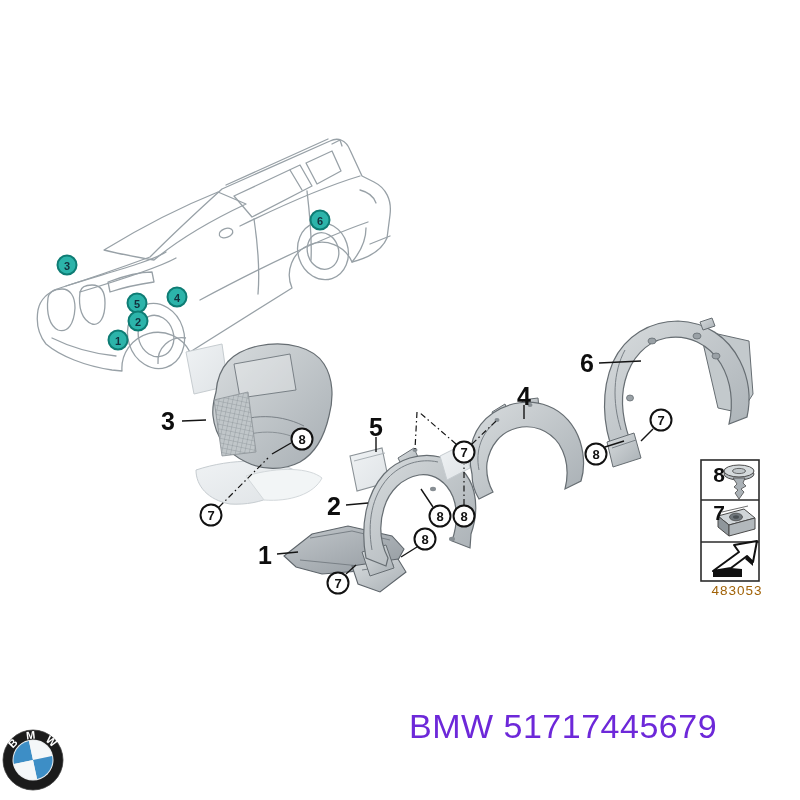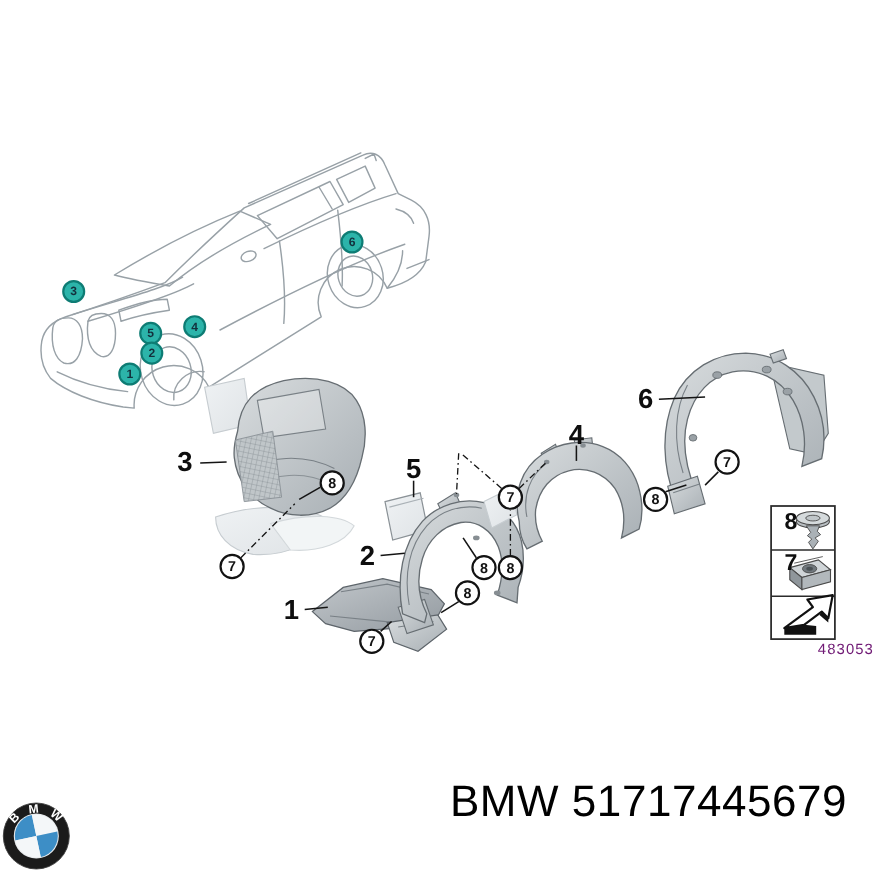--- a/index.html
+++ b/index.html
@@ -16,23 +16,23 @@
   .fast{position:absolute;width:23px;height:23px;border-radius:50%;
         background:#ffffff;border:2px solid #121212;box-sizing:border-box;
         display:flex;align-items:center;justify-content:center;
         font-size:13px;font-weight:bold;color:#121212;
         transform:translate(-50%,-50%);}
   
   .plabel{position:absolute;font-size:25px;font-weight:bold;color:#0e0e0e;
           transform:translate(-50%,-50%);line-height:1;}
   .legend-label{position:absolute;font-size:21px;font-weight:bold;color:#0e0e0e;
                 transform:translate(-50%,-50%);line-height:1;}
-  .drawing-number{position:absolute;font-size:13.5px;color:#701a75;
-                  transform:translate(-50%,-50%);letter-spacing:1px;margin-left:32px;}
-  .part-number{position:absolute;left:409px;top:709px;font-size:40px;color:#000000;
+  .drawing-number{position:absolute;font-size:13.5px;color:#a16207;
+                  transform:translate(-50%,-50%);letter-spacing:1px;}
+  .part-number{position:absolute;left:409px;top:709px;font-size:34px;color:#6d28d9;
                line-height:1;white-space:nowrap;letter-spacing:0.5px;}
 </style>
 </head>
 <body>
 
 <div class="stage">
 
   <svg class="artwork" width="800" height="800" viewBox="0 0 800 800">
     <defs>
       <linearGradient id="partGrad" x1="0" y1="0" x2="1" y2="1">

